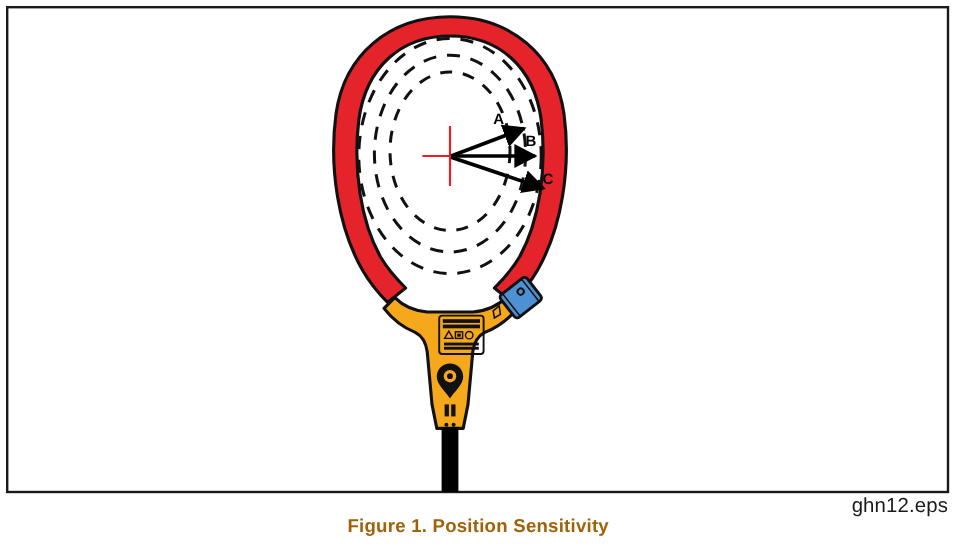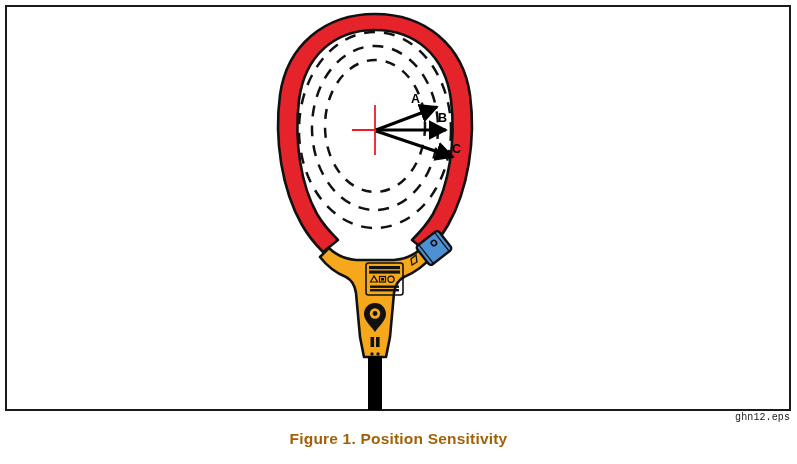--- a/index.html
+++ b/index.html
@@ -35,25 +35,25 @@
     position: absolute;
     left: 0; top: 0;
     width: 797px;
     height: 464px;
     pointer-events: none;
   }
   .source-label {
     position: absolute;
     right: 7px;
     top: 412px;
-    font-size: 10px;
+    font-size: 17px;
     color: #1a1a1a;
     letter-spacing: 0.1px;
     white-space: nowrap;
-    font-family: Liberation Mono, monospace;
+    font-family: Liberation Sans, sans-serif;
   }
   .figure-caption {
     position: absolute;
     left: 0;
     top: 430px;
     width: 797px;
     text-align: center;
     font-size: 15.5px;
     font-weight: bold;
     color: #a16207;

